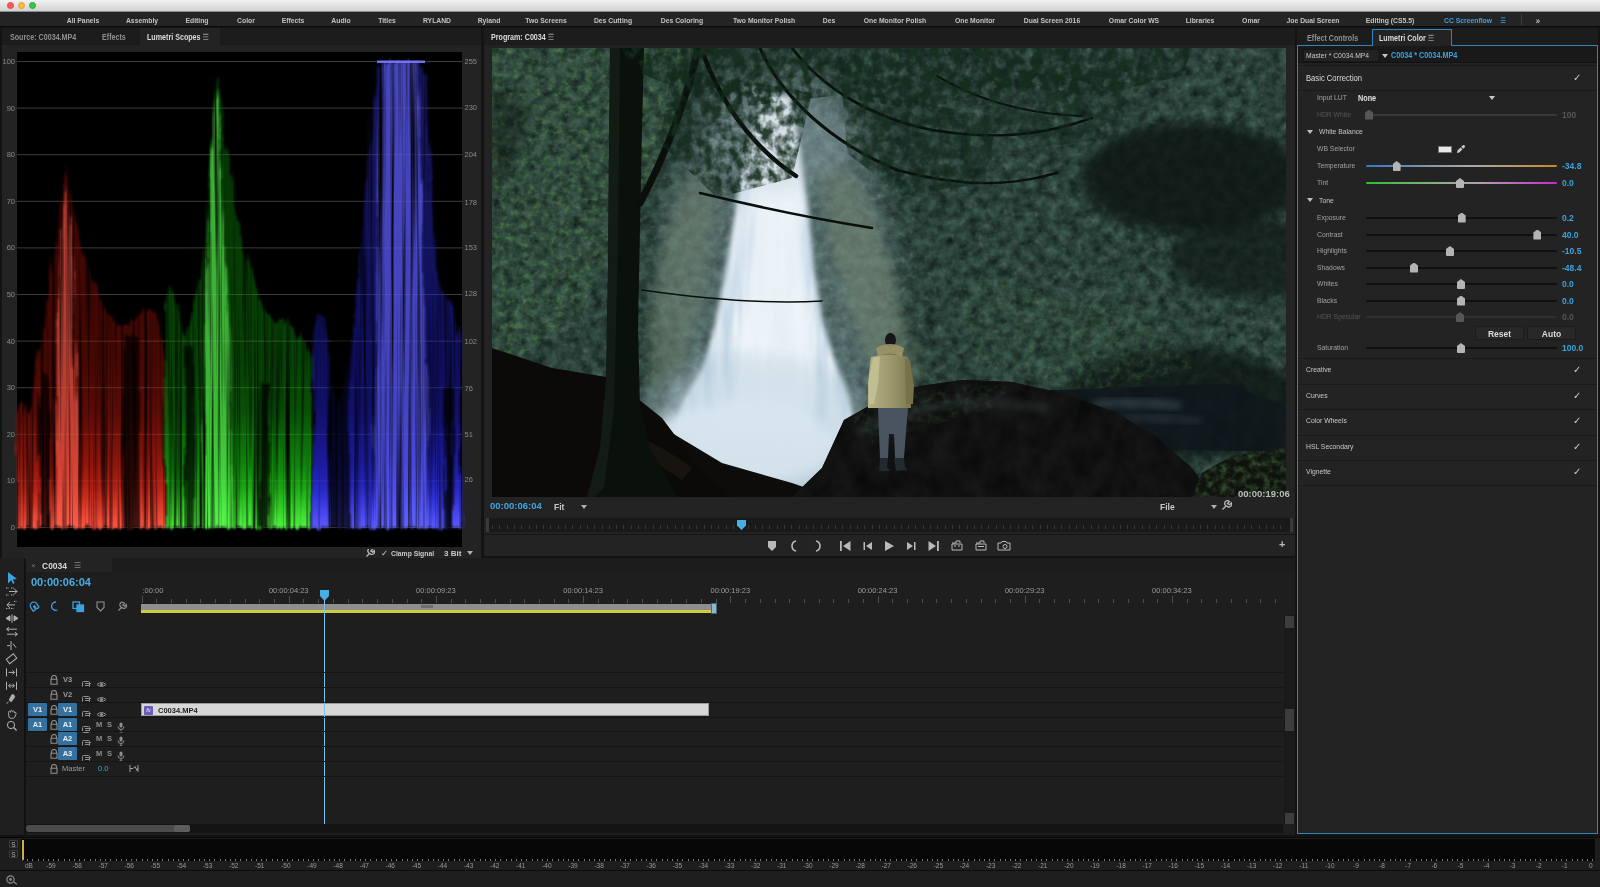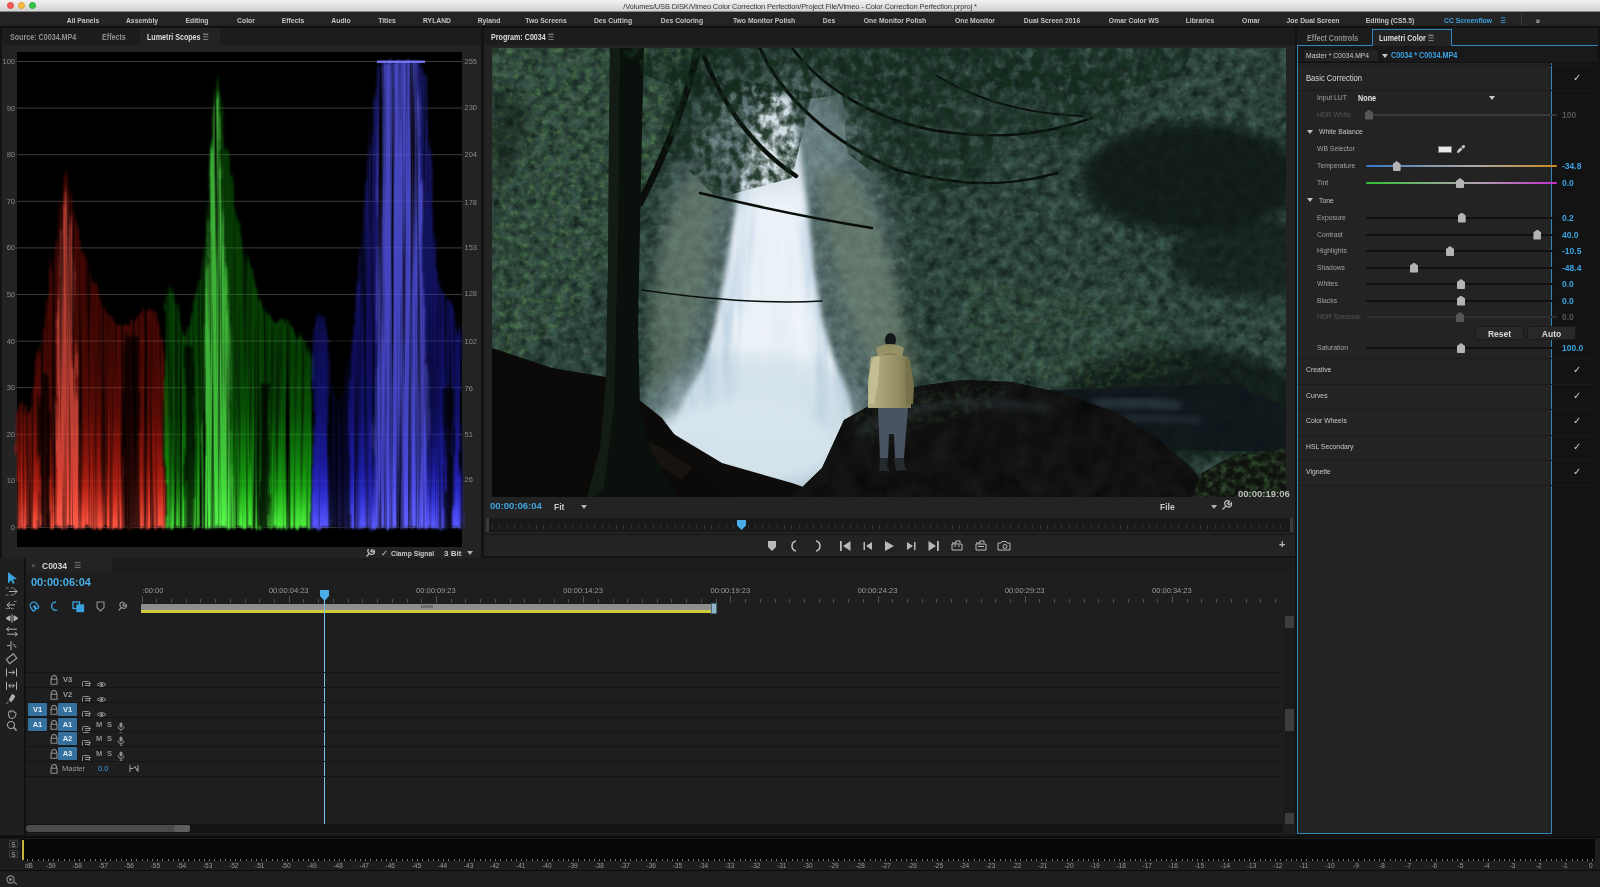--- a/index.html
+++ b/index.html
@@ -30,42 +30,41 @@
 #scopebot { left:0px; top:519px; width:479px; height:12px; background:#232323;}
 
 
 #progpanel { left:484px; top:28px; width:811px; height:528px; background:#232323;}
 #vid { left:8px; top:20px; width:794px; height:449px; background:#1a2520;}
 .tcblue { color:#41a5e0; font-weight:bold; font-size:9.5px; }
 .tcgray { color:#bdbdbd; font-weight:bold; font-size:9.5px; }
 .ddl { color:#c9c9c9; font-size:8.5px; font-weight:bold;}
 
 
-#lumetri { left:1297px; top:46px; width:255px; height:788px; background:#232323;
+#lumetri { left:1297px; top:46px; width:301px; height:788px; background:#232323;
   border:1px solid #3286ba; border-top:none; }
 
 
 #toolscol { left:0px; top:558px; width:25px; height:277px; background:#1f1f1f; border-right:1px solid #101010;}
 #timeline { left:26px; top:558px; width:1269px; height:277px; background:#1e1e1e;}
 
 
 #meterstrip { left:0; top:837px; width:1600px; height:33px; background:#1d1d1d; border-top:1px solid #090909;}
 #meterblack { left:21px; top:1px; width:1574px; height:22px; background:#070707;}
 .dbnum { position:absolute; top:24px; font-size:6.5px; color:#9a9a9a; transform:translateX(-50%);}
 #statusbar { left:0; top:870px; width:1600px; height:17px; background:#1e1e1e; border-top:1px solid #0c0c0c;}
 </style>
 </head>
 <body>
 <div id="stage">
 
 <div id="titlebar" class="abs">
   <div class="abs light" style="left:7px; background:#fc5b57; border:0.5px solid #d94a44;"></div>
   <div class="abs light" style="left:18px; background:#fcbc3f; border:0.5px solid #d8a036;"></div>
   <div class="abs light" style="left:29px; background:#35c64b; border:0.5px solid #2aa93c;"></div>
-  <div class="abs" id="titletext">/Volumes/USB DISK/Vimeo Color Correction Perfection/Project File/Vimeo - Color Correction Perfection.prproj *</div>
 </div>
 
 <div id="wsbar" class="abs">
       <div class="wsitem" style="left: 83px;">All Panels</div>
       <div class="wsitem" style="left: 142px;">Assembly</div>
       <div class="wsitem" style="left: 197px;">Editing</div>
       <div class="wsitem" style="left: 246px;">Color</div>
       <div class="wsitem" style="left: 293px;">Effects</div>
       <div class="wsitem" style="left: 341px;">Audio</div>
       <div class="wsitem" style="left: 387px;">Titles</div>
@@ -591,20 +590,24 @@
 
   <div id="ruler"></div>
 
   <div class="abs" style="left:115px;top:46px;width:570px;height:6px;background:#8e8e8e;"></div>
   <div class="abs" style="left:395px;top:47px;width:12px;height:3px;background:#6e6e6e;"></div>
   <div class="abs" style="left:115px;top:52px;width:570px;height:2.5px;background:#cfca3e;"></div>
   <div class="abs" style="left:685px;top:45px;width:6px;height:11px;background:#8fb6c9;border:1px solid #4a6a7a;"></div>
 
   <div id="tracks"></div>
 
+  <div class="abs" style="left:115px;top:145px;width:568px;height:13px;background:#d7d7d5;border:1px solid #9a9a98;">
+    <div class="abs" style="left:2px;top:2px;width:9px;height:9px;background:#6e5cb8;border-radius:1px;color:#efeaff;font-size:6px;line-height:9px;text-align:center;font-style:italic;">fx</div>
+    <div class="abs" style="left:16px;top:2px;font-size:7.5px;color:#222;font-weight:bold;">C0034.MP4</div>
+  </div>
 
   <div class="abs" style="left:294px;top:32px;width:9px;height:11px;background:#49aee6;clip-path:polygon(0 0,100% 0,100% 55%,50% 100%,0 55%);"></div>
   <div class="abs" style="left:298px;top:42px;width:1px;height:228px;background:#77c4ec;"></div>
 
   <div class="abs" style="left:0;top:266px;width:1257px;height:9px;background:#141414;"></div>
   <div class="abs" style="left:0;top:267px;width:164px;height:7px;background:#4b4b4b;border-radius:3px;"></div>
   <div class="abs" style="left:148px;top:267px;width:16px;height:7px;background:#5d5d5d;border-radius:2px;"></div>
 
   <div class="abs" style="left:1258px;top:57px;width:11px;height:209px;background:#1a1a1a;"></div>
   <div class="abs" style="left:1259px;top:58px;width:9px;height:12px;background:#3d3d3d;"></div>

